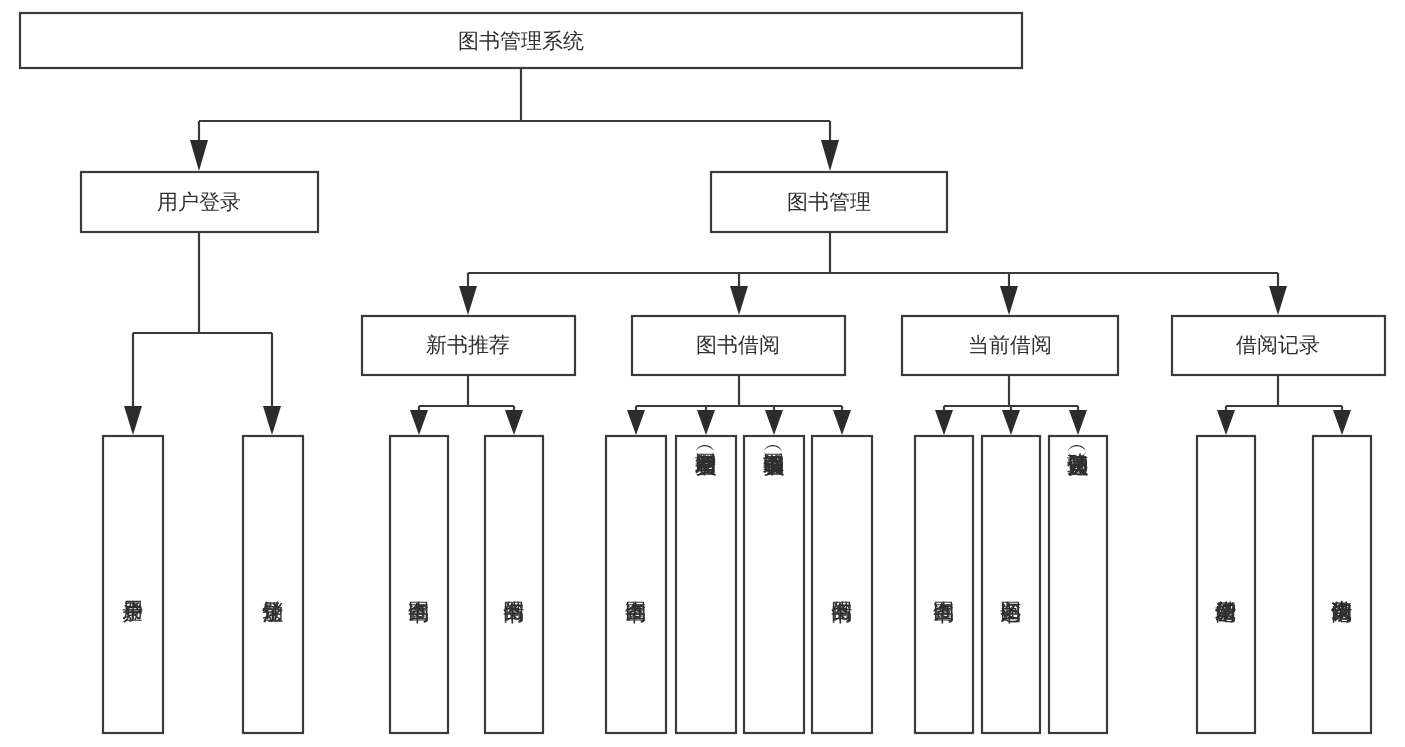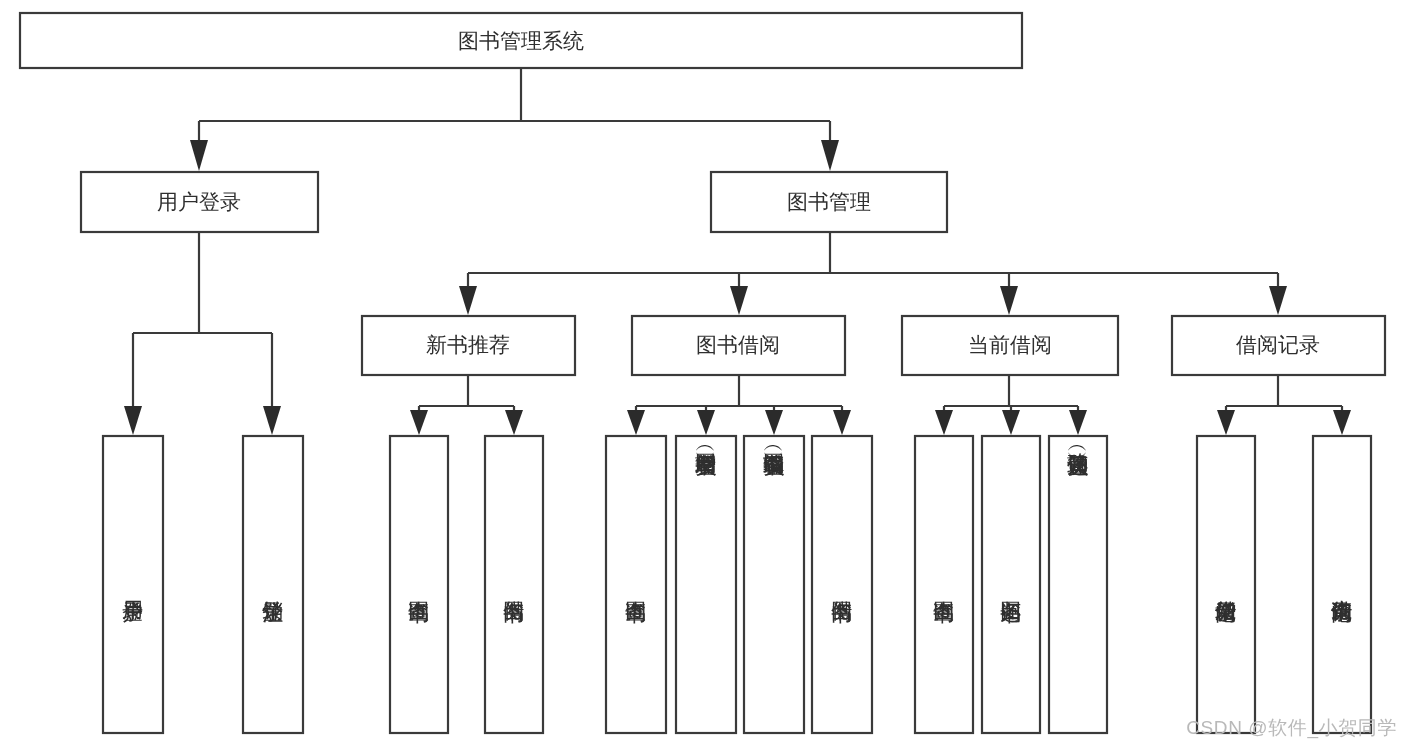--- a/index.html
+++ b/index.html
@@ -242,14 +242,13 @@
   <div class="leaf-label-wrap" style="left:1049px; top:436px; width:58px; height:297px; align-items:flex-start;">
     <span class="leaf-label">确认归还（管理员）</span>
   </div>
   <div class="leaf-label-wrap" style="left:1197px; top:436px; width:58px; height:297px;">
     <span class="leaf-label">新增借阅记录</span>
   </div>
   <div class="leaf-label-wrap" style="left:1313px; top:436px; width:58px; height:297px;">
     <span class="leaf-label">查询借阅记录</span>
   </div>
 
-  <div id="watermark">CSDN @软件_小贺同学</div>
 </div>
 
 </body></html>

